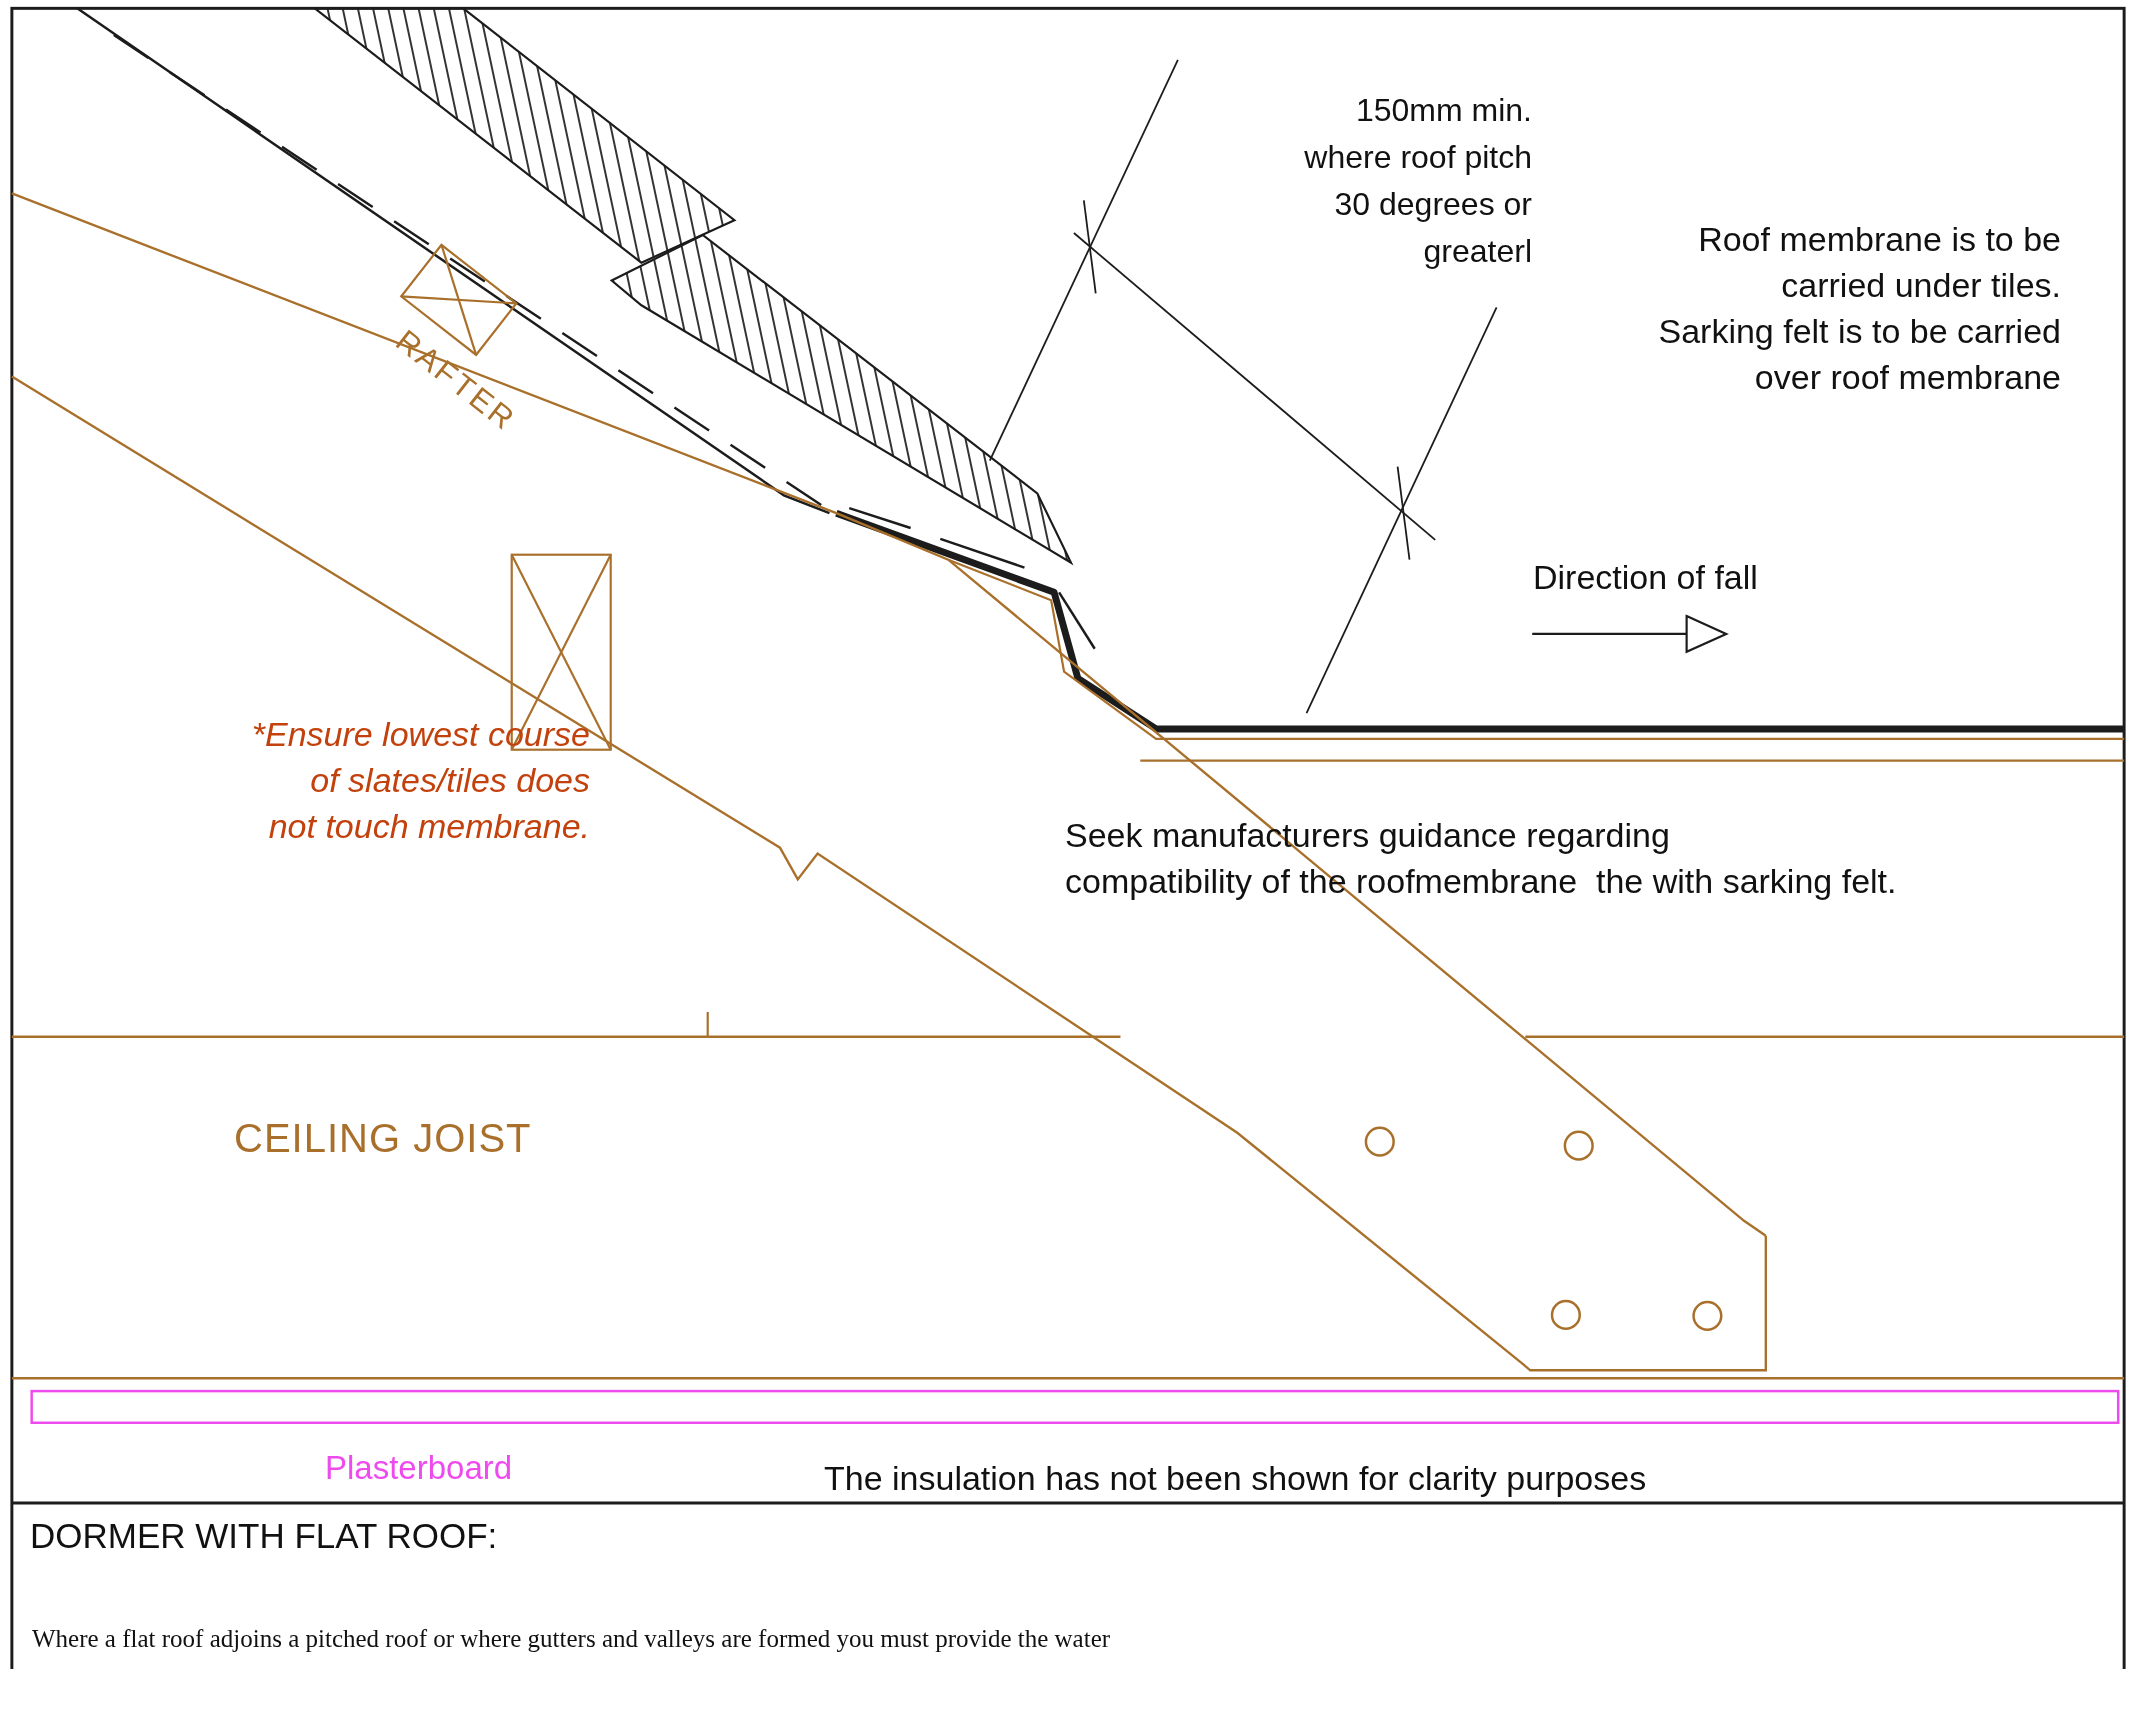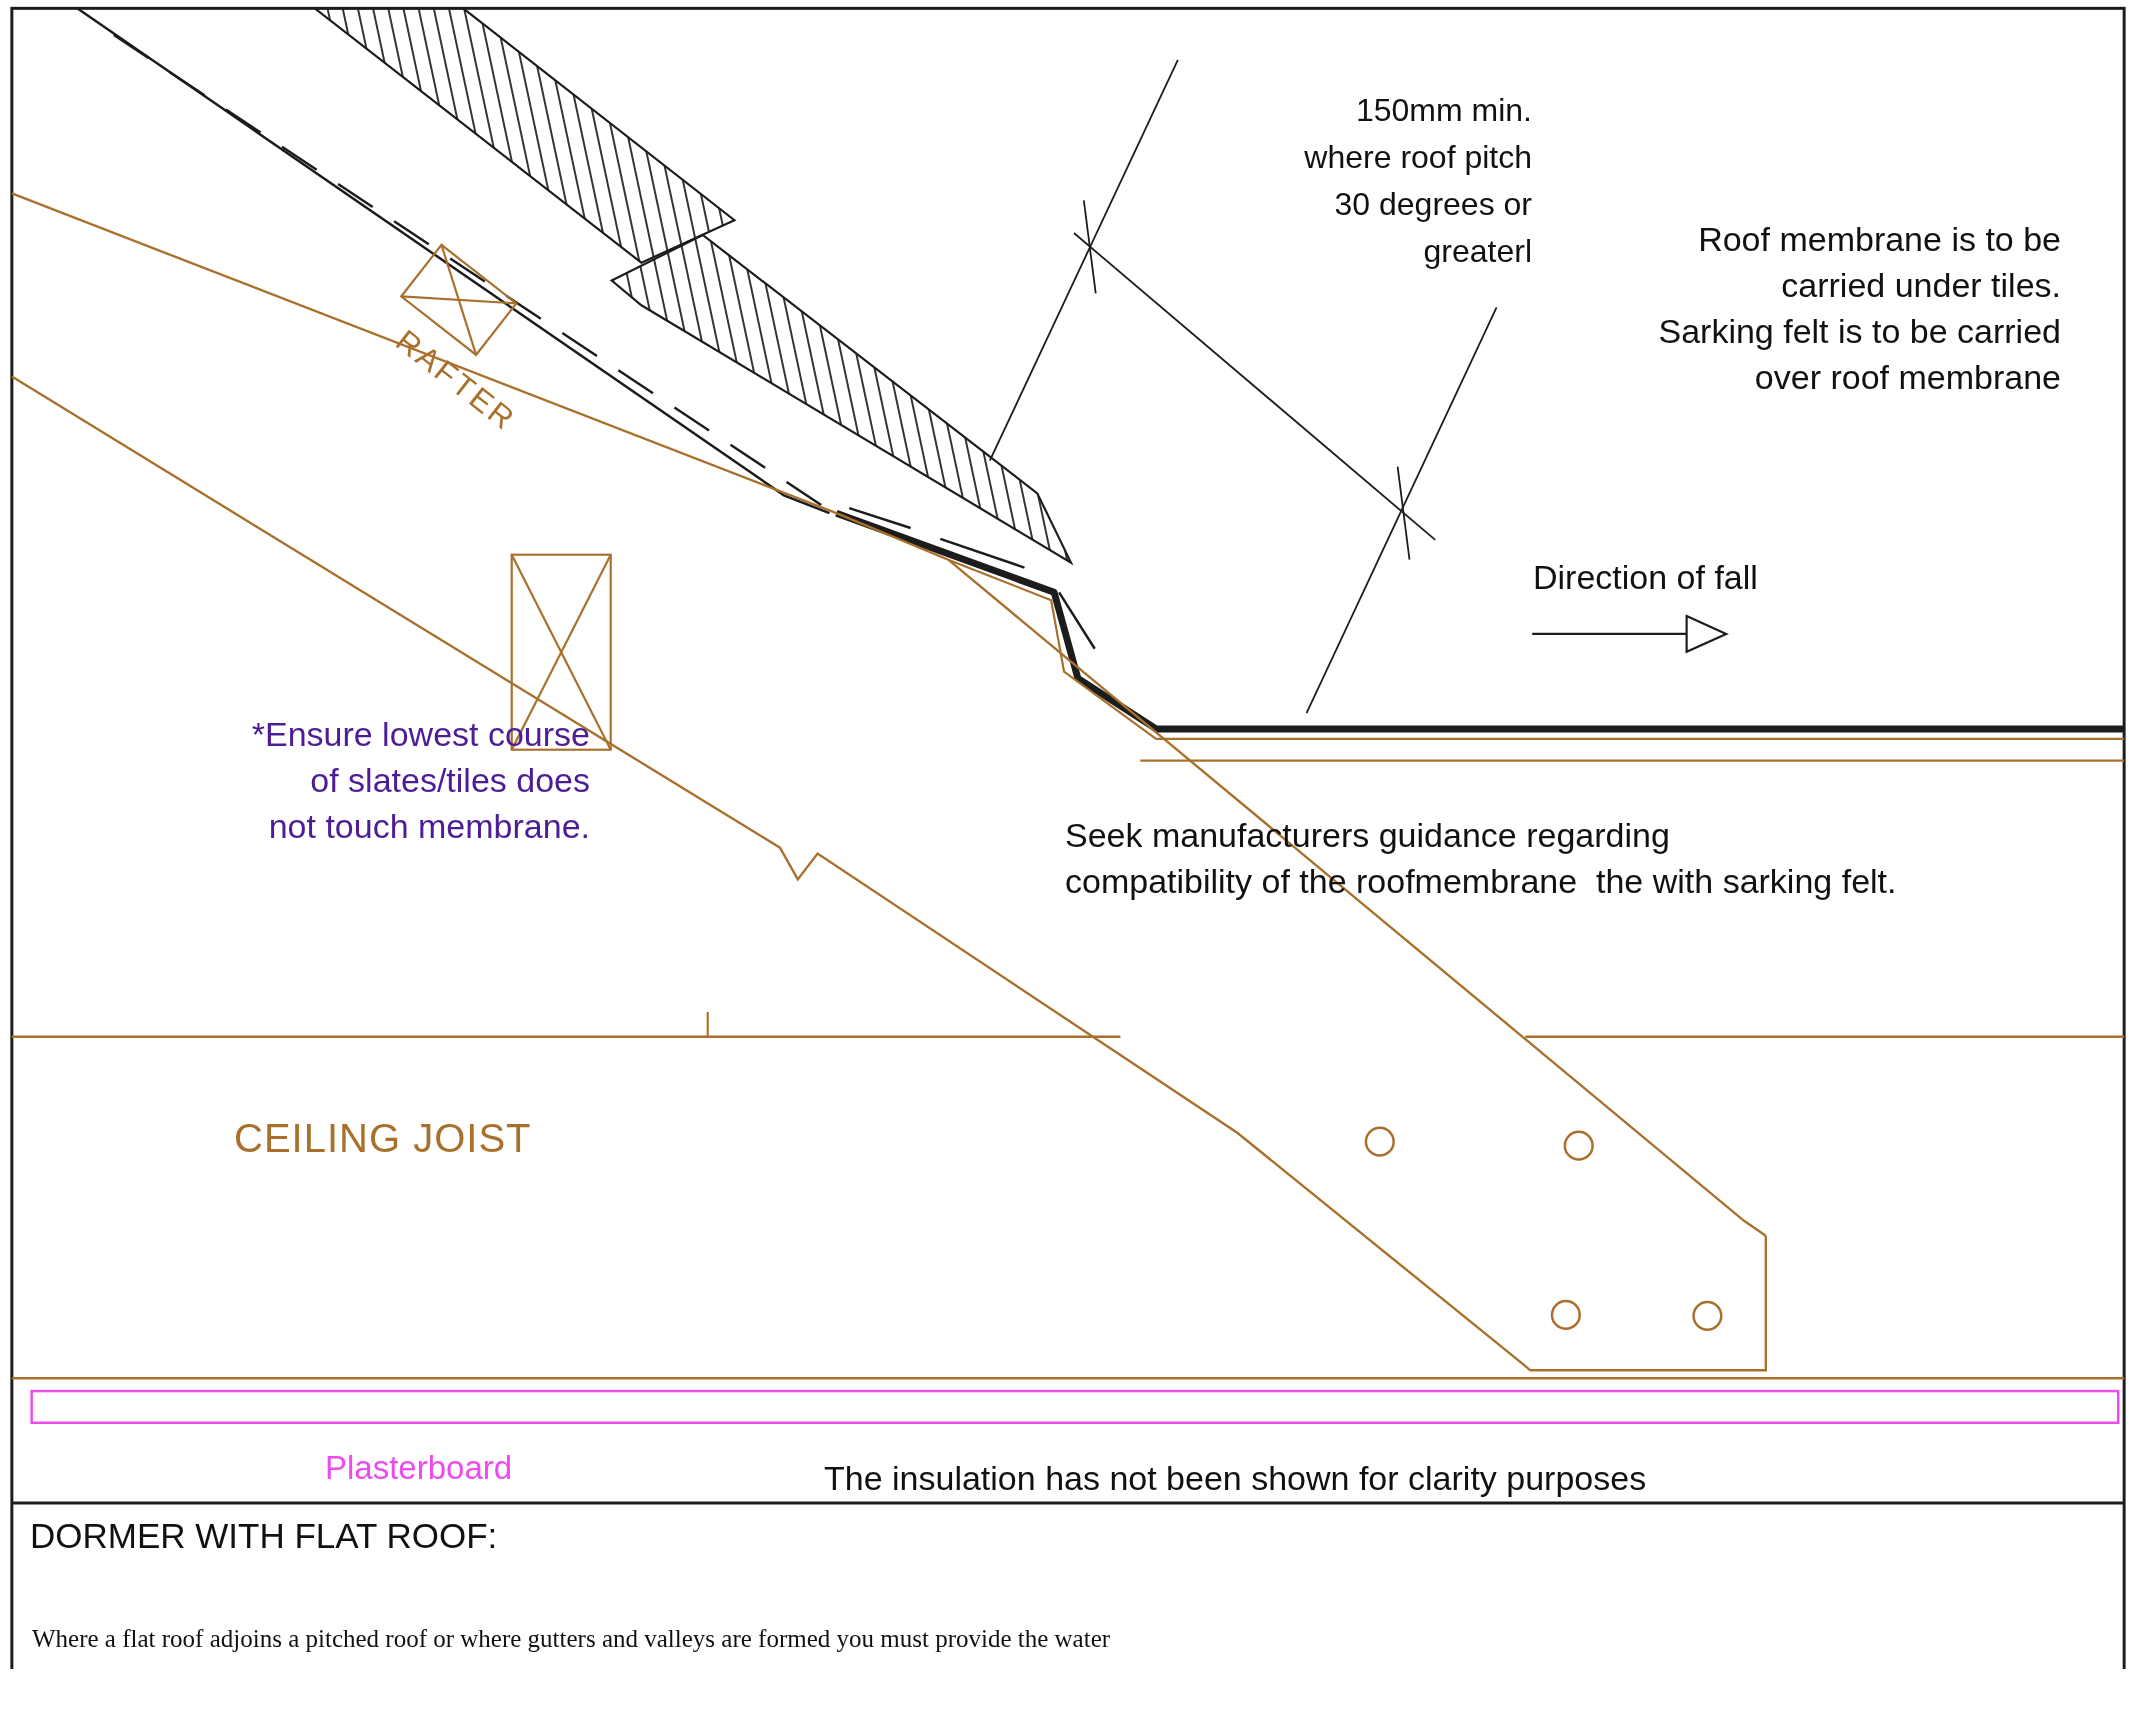--- a/index.html
+++ b/index.html
@@ -2,21 +2,21 @@
 <html><head>
 <meta charset="utf-8">
 <style>
   html,body{margin:0;padding:0;background:#ffffff;}
   #page{position:relative;width:2136px;height:1669px;background:#ffffff;overflow:hidden;
         font-family:"Liberation Sans", sans-serif;color:#111;}
   #linework{position:absolute;left:0;top:0;}
   .txt{position:absolute;white-space:pre;line-height:46px;font-size:34px;color:#111;}
   .right{text-align:right;}
   .dim-note{font-size:32px;line-height:47px;}
-  .warning{color:#4c1d95;}
+  .warning{color:#c2410c;font-style:italic;}
   .timber-text{color:#a9702c;}
   .magenta-text{color:#ee4bee;}
   .rafter{transform:rotate(38deg);transform-origin:left top;font-size:31px;letter-spacing:3px;}
   .caps{letter-spacing:1px;font-size:40px;}
   .footer-title{font-size:35px;}
   .footer-body{font-size:25px;line-height:70px;font-family:Liberation Serif, serif;}
   .pb{font-size:33px;}
 </style>
 </head>
 <body>

